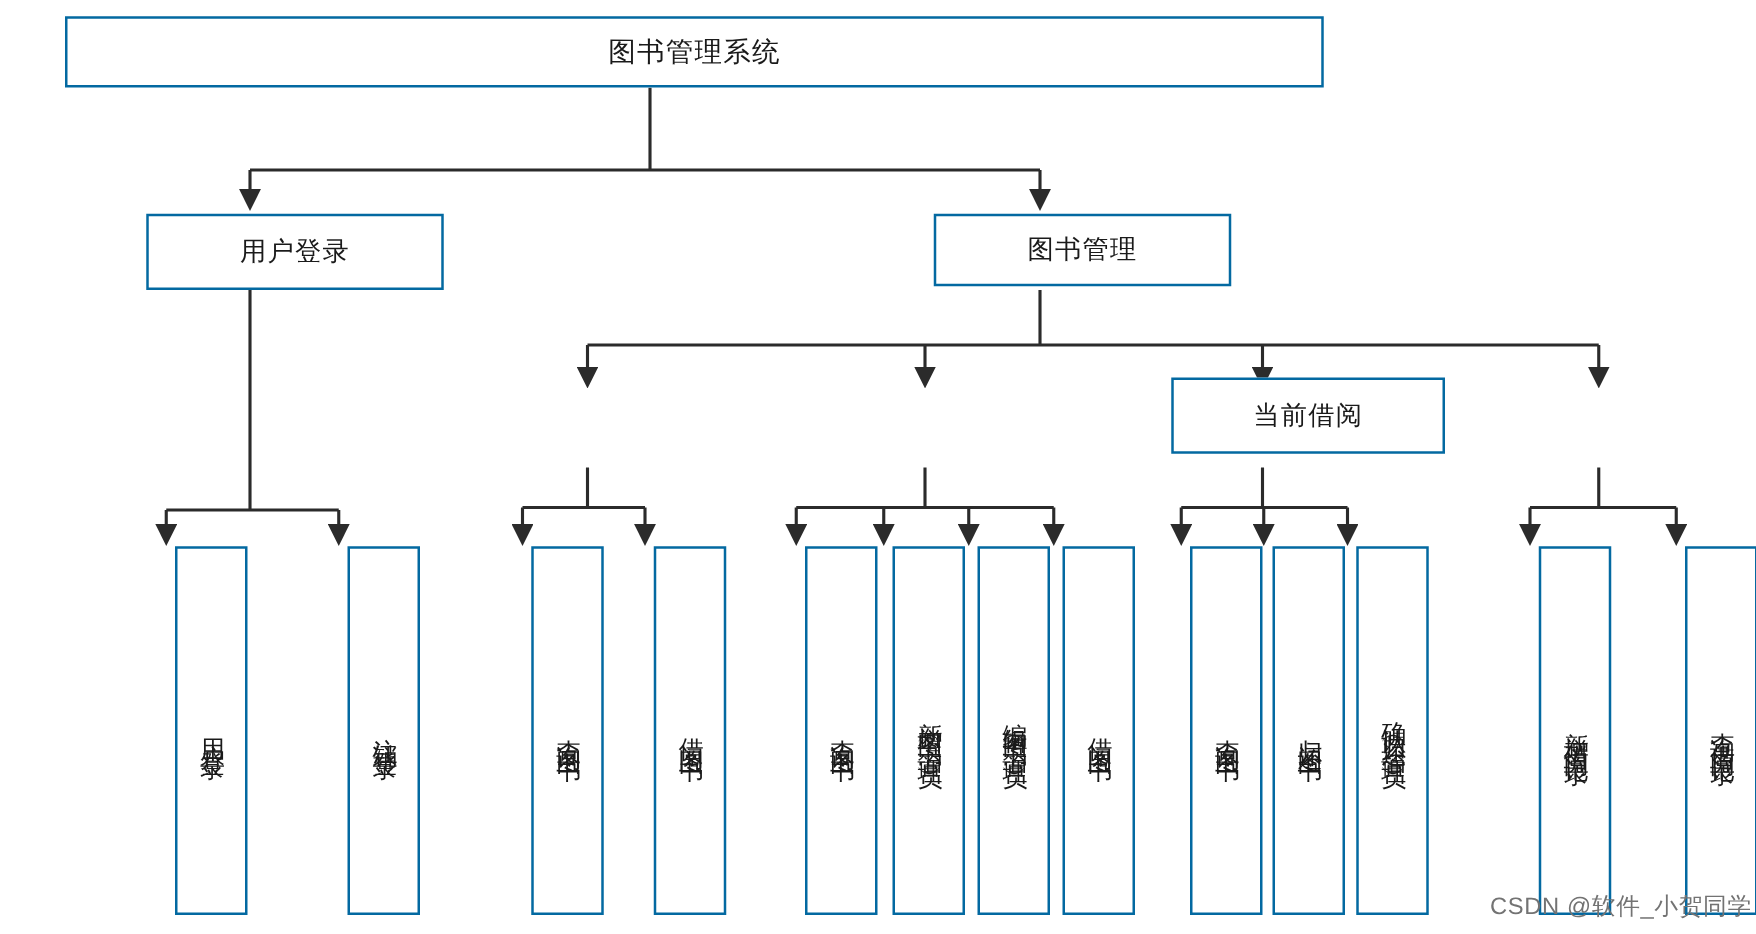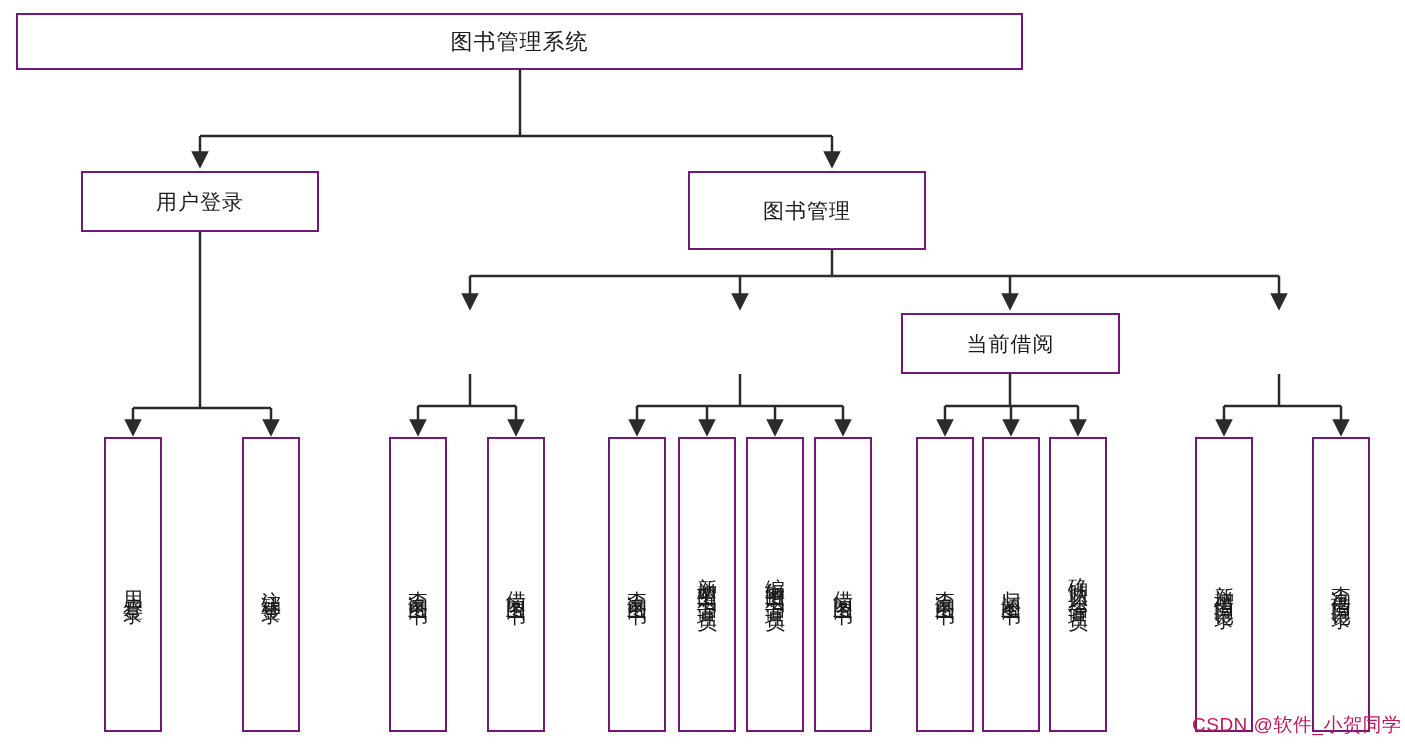--- a/index.html
+++ b/index.html
@@ -21,26 +21,27 @@
     position: absolute;
     left: 0;
     top: 0;
     width: 1405px;
     height: 747px;
     pointer-events: none;
   }
   .node {
     position: absolute;
     box-sizing: border-box;
-    border: 2px solid #701a75;
+    border: 2px solid #0369a1;
     background: #ffffff;
     display: flex;
     align-items: center;
     justify-content: center;
     color: #1a1a1a;
+    margin-left: 36px;
   }
   .node-h {
     font-size: 21px;
     letter-spacing: 1px;
     line-height: 1.1;
   }
   .node-title {
     font-size: 22px;
     letter-spacing: 1px;
   }
@@ -48,21 +49,21 @@
     writing-mode: vertical-rl;
     text-orientation: upright;
     font-size: 20px;
     letter-spacing: 5px;
     line-height: 1.05;
     white-space: nowrap;
   }
   .watermark {
     position: absolute;
     font-size: 19px;
-    color: #be185d;
+    color: #737373;
     white-space: nowrap;
     letter-spacing: 0.5px;
   }
 </style>
 </head>
 <body>
 
 <div id="canvas">
 
   <svg id="edges" viewBox="0 0 1405 747">
@@ -116,27 +117,27 @@
   </svg>
 
   <div class="node node-title" style="left:16px; top:13px; width:1007px; height:57px;">
     <span>图书管理系统</span>
   </div>
 
   <div class="node node-h" style="left:81px; top:171px; width:238px; height:61px;">
     <span>用户登录</span>
   </div>
 
-  <div class="node node-h" style="left:688px; top:171px; width:238px; height:79px;">
+  <div class="node node-h" style="left:711px; top:171px; width:238px; height:58px;">
     <span>图书管理</span>
   </div>
 
 
 
-  <div class="node node-h" style="left:901px; top:313px; width:219px; height:61px;">
+  <div class="node node-h" style="left:901px; top:302px; width:219px; height:61px;">
     <span>当前借阅</span>
   </div>
 
 
   <div class="node" style="left:104px; top:437px; width:58px; height:295px;">
     <span class="node-v">用户登录</span>
   </div>
 
   <div class="node" style="left:242px; top:437px; width:58px; height:295px;">
     <span class="node-v">注销登录</span>

